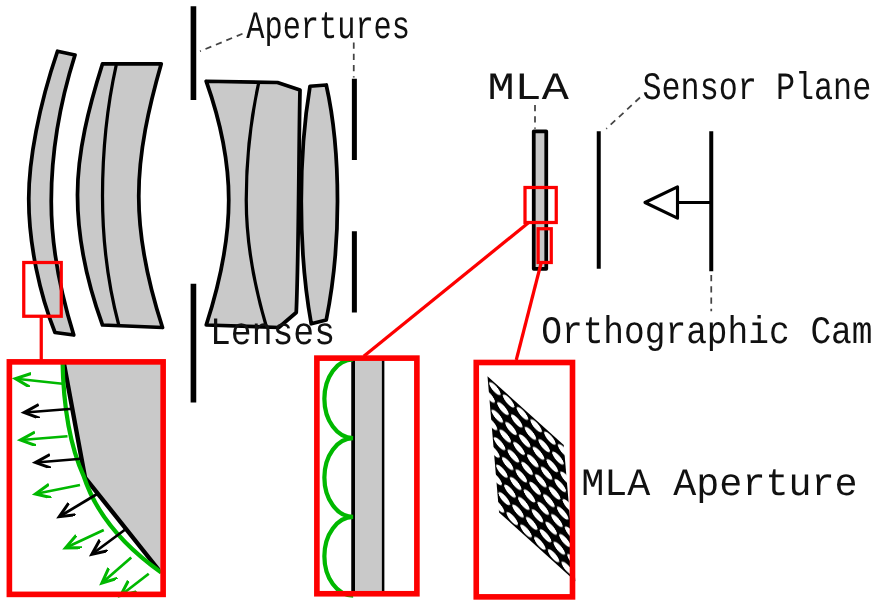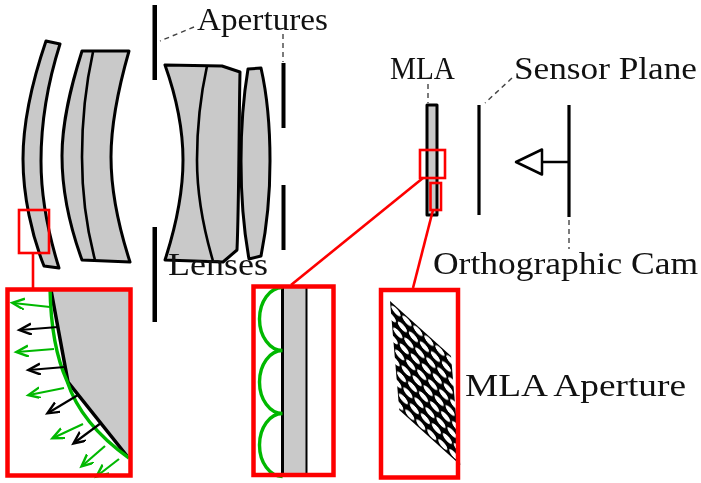--- a/index.html
+++ b/index.html
@@ -2,21 +2,21 @@
 <html style="--background: #ffffff; --outline: #000000; --lens-fill: #c9c9c9; --zoom-highlight: #fd0000; --surface-curve: #00b800; --connector-dash: #444444; --label-ink: #111111;"><head>
 <meta charset="utf-8">
 <style>
   :root{
     --background:#ffffff; --outline:#000000; --lens-fill:#c9c9c9;
     --zoom-highlight:#fd0000; --surface-curve:#00b800; --connector-dash:#444444;
     --label-ink:#111111;
   }
   html,body{margin:0;padding:0;background:#fff;}
   .canvas{position:relative;width:701px;height:483px;background:var(--background);
-          font-family:Liberation Serif, serif;overflow:hidden;}
+          font-family:Liberation Mono, monospace;overflow:hidden;}
   svg{display:block;}
   .lens{fill:var(--lens-fill);stroke:var(--outline);stroke-width:3;stroke-linejoin:round;}
   .iface{fill:none;stroke:var(--outline);stroke-width:2.6;}
   .bar{fill:var(--outline);}
   .blackline{stroke:var(--outline);fill:none;}
   .redbox{fill:none;stroke:var(--zoom-highlight);stroke-width:2.6;}
   .redframe{fill:none;stroke:var(--zoom-highlight);stroke-width:4.5;}
   .redline{stroke:var(--zoom-highlight);stroke-width:2.6;fill:none;}
   .dash{stroke:var(--connector-dash);stroke-width:1.4;stroke-dasharray:5 4;fill:none;}
   .green{stroke:var(--surface-curve);stroke-width:3.4;fill:none;}

